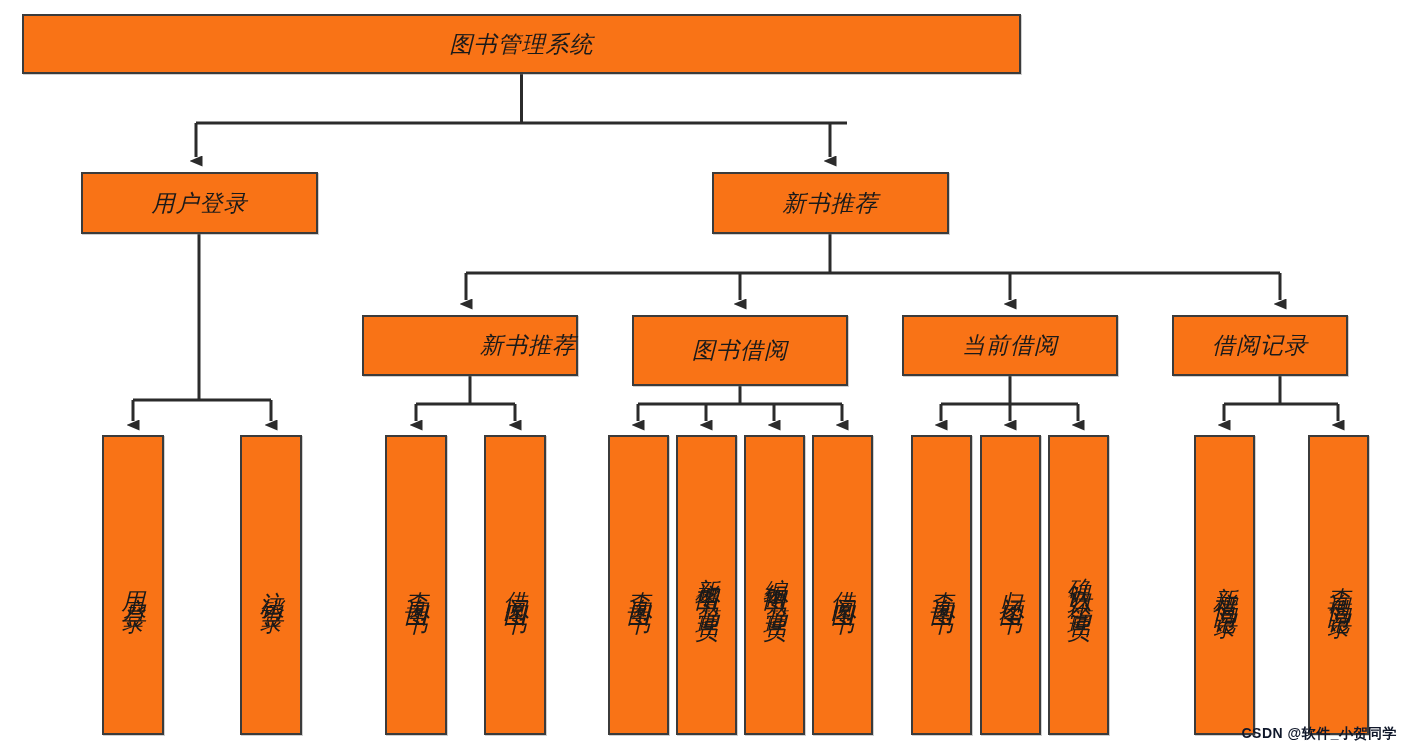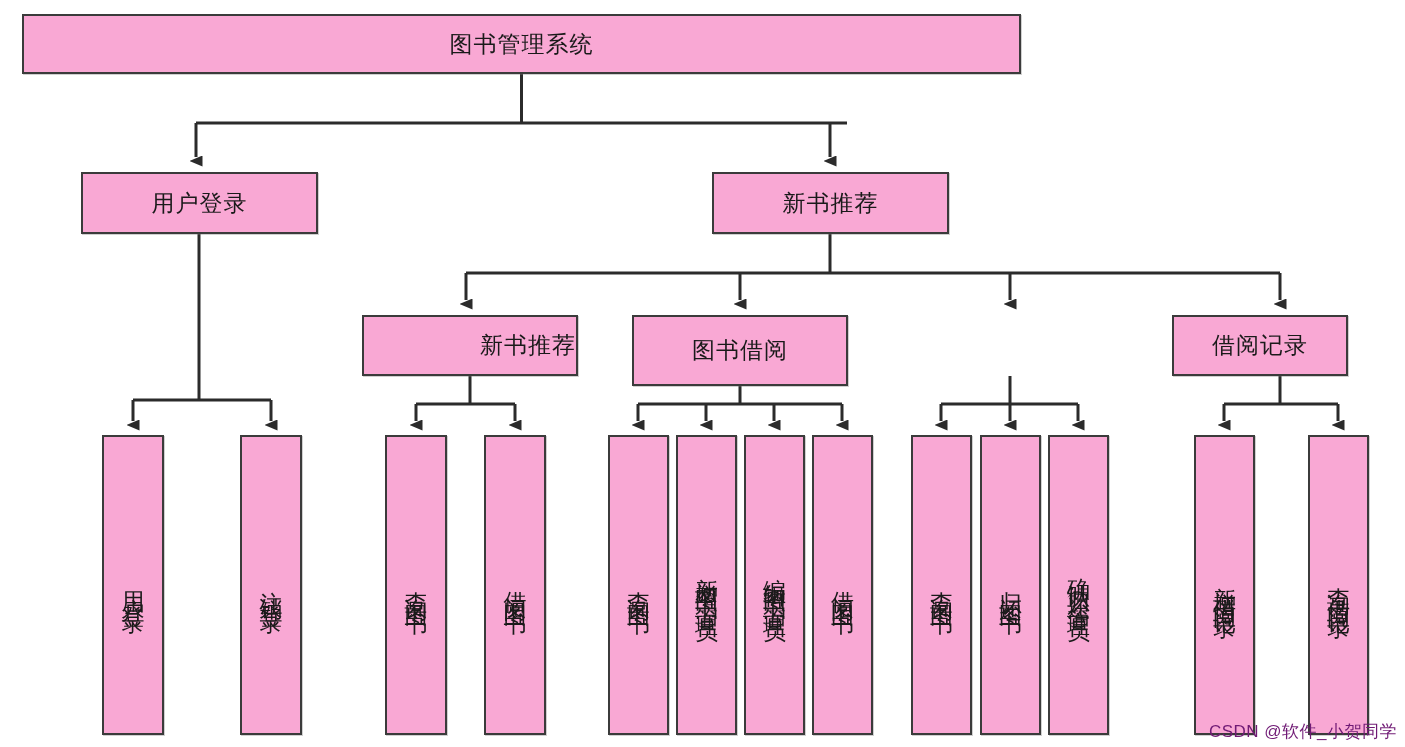--- a/index.html
+++ b/index.html
@@ -25,26 +25,27 @@
     position: absolute;
     left: 0;
     top: 0;
     width: 1405px;
     height: 747px;
     display: block;
   }
   .node-box {
     position: absolute;
     box-sizing: border-box;
-    background: #f9a8d4;
+    background: #f97316;
     border: 2.5px solid #3b3b3b;
     display: flex;
     align-items: center;
     justify-content: center;
     box-shadow: 1px 1px 0 rgba(120,120,120,0.35);
+    font-style: italic;
   }
   .node-label-h {
     font-size: 23px;
     color: #1a1a1a;
     letter-spacing: 1px;
     white-space: nowrap;
     line-height: 1;
   }
   .node-box.leaf {
     align-items: center;
@@ -61,24 +62,25 @@
     white-space: nowrap;
     text-align: center;
   }
   .node-box.leaf.tall-text .node-label-v {
     letter-spacing: 6px;
   }
   .watermark {
     position: absolute;
     right: 8px;
     bottom: 4px;
-    font-size: 17px;
-    color: #701a75;
+    font-size: 14px;
+    color: #0f172a;
     white-space: nowrap;
     letter-spacing: 0.5px;
+    font-weight: bold;
   }
 </style>
 </head>
 <body>
 
 <div id="diagram-root">
 
   <svg class="diagram-canvas" viewBox="0 0 1405 747" aria-hidden="true">
     <defs>
       <marker id="arrowhead" markerWidth="11" markerHeight="13" refX="1.5" refY="6.5" orient="auto" markerUnits="userSpaceOnUse">
@@ -142,20 +144,23 @@
   </div>
 
   <div class="node-box" style="left:362px; top:315px; width:216px; height:61px;justify-content:flex-end;">
     <span class="node-label-h">新书推荐</span>
   </div>
 
   <div class="node-box" style="left:632px; top:315px; width:216px; height:71px;">
     <span class="node-label-h">图书借阅</span>
   </div>
 
+  <div class="node-box" style="left:902px; top:315px; width:216px; height:61px;">
+    <span class="node-label-h">当前借阅</span>
+  </div>
 
   <div class="node-box" style="left:1172px; top:315px; width:176px; height:61px;">
     <span class="node-label-h">借阅记录</span>
   </div>
 
   <div class="node-box leaf" style="left:102px; top:435px; width:62px; height:300px;">
     <span class="node-label-v">用户登录</span>
   </div>
 
   <div class="node-box leaf" style="left:240px; top:435px; width:62px; height:300px;">

